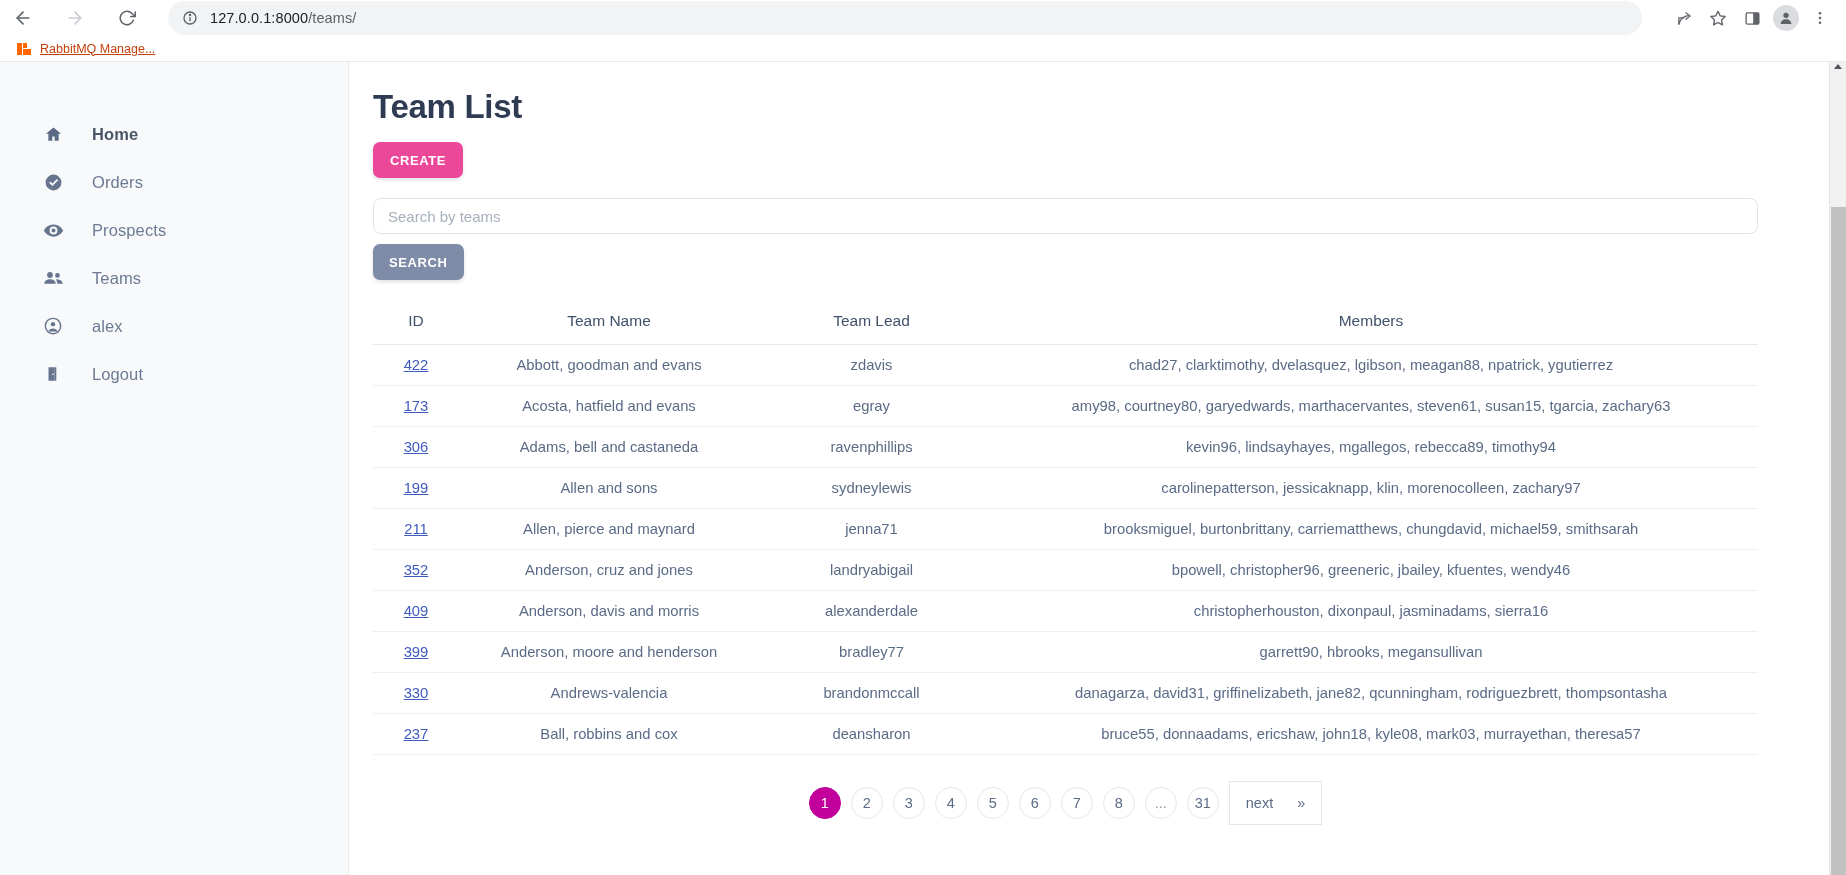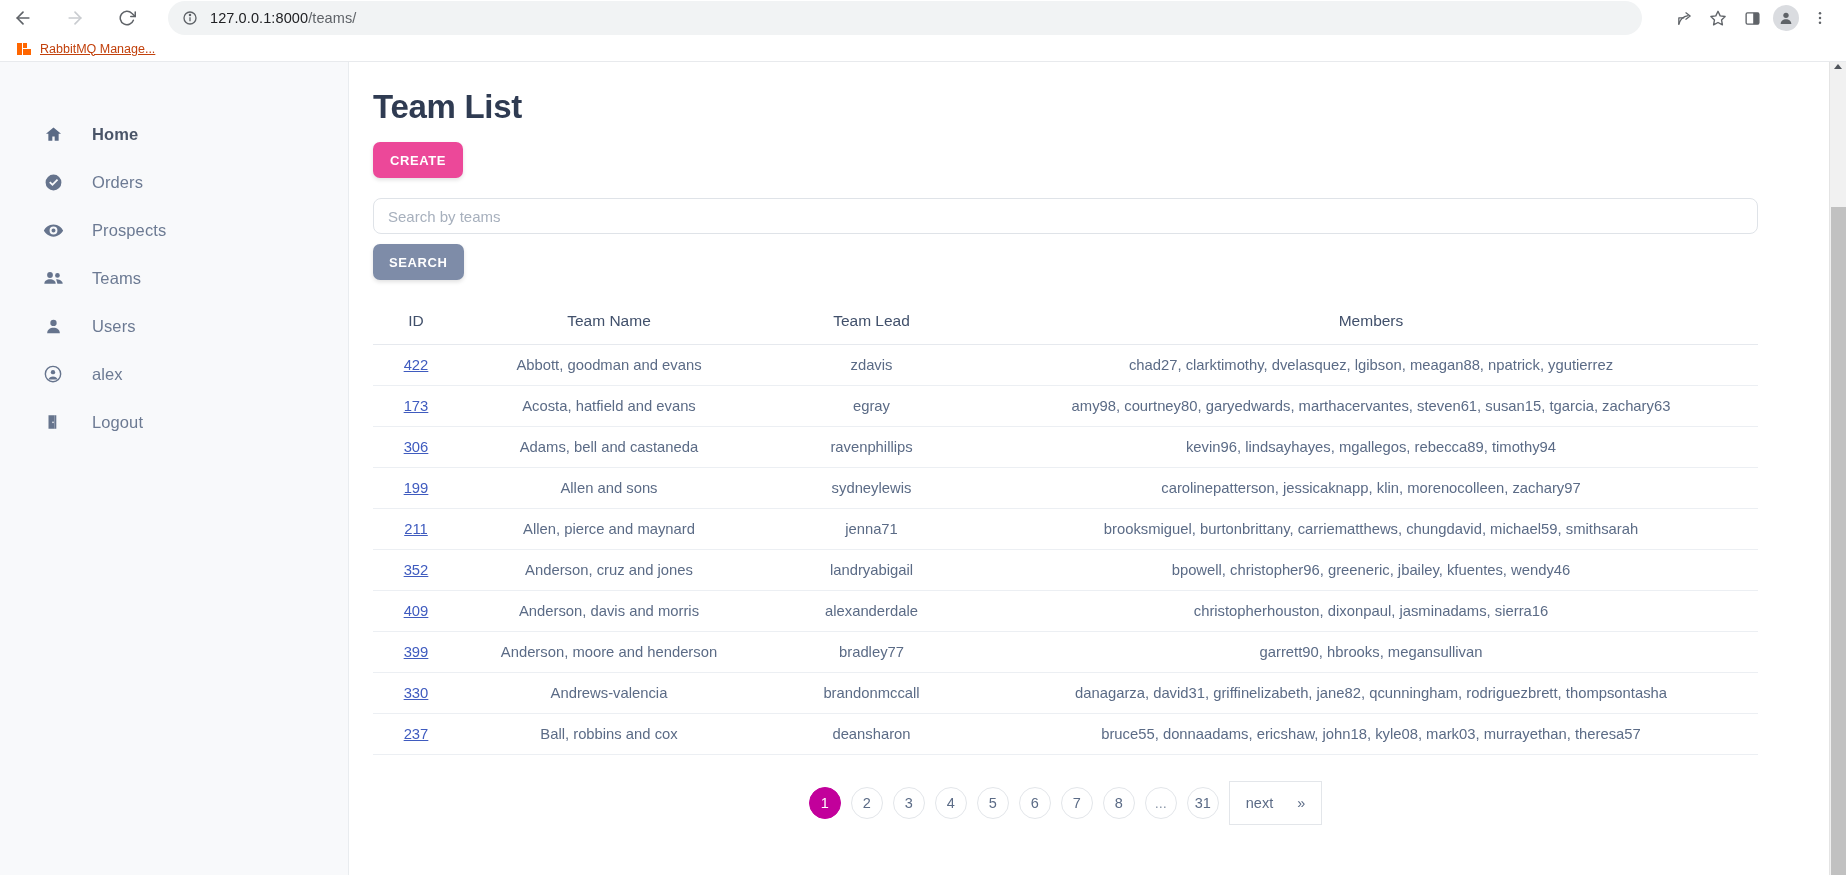--- a/index.html
+++ b/index.html
@@ -287,29 +287,20 @@
         <svg width="21" height="21" viewBox="0 0 24 24" fill="currentColor">
             <circle cx="8" cy="8" r="3.3"></circle>
             <circle cx="16.5" cy="8.5" r="2.7"></circle>
             <path d="M1.5 18c0-3.3 2.9-5.2 6.5-5.2s6.5 1.9 6.5 5.2z"></path>
             <path d="M15 12.9c3.1.1 7.5 1.4 7.5 5.1h-6z"></path>
           </svg>
       </span>
       <span class="side-label">Teams</span>
     </div>
 
-    <div class="side-item">
-      <span class="side-ic">
-        <svg width="19" height="19" viewBox="0 0 24 24" fill="currentColor">
-            <circle cx="12" cy="7.5" r="4"></circle>
-            <path d="M4 20.5c0-4.3 3.6-6.8 8-6.8s8 2.5 8 6.8z"></path>
-          </svg>
-      </span>
-      <span class="side-label">Users</span>
-    </div>
 
     <div class="side-item">
       <span class="side-ic">
         <svg width="20" height="20" viewBox="0 0 24 24" fill="none" stroke="currentColor" stroke-width="1.7">
             <circle cx="12" cy="12" r="9.2"></circle>
             <circle cx="12" cy="9.8" r="2.6" fill="currentColor" stroke="none"></circle>
             <path d="M6.4 18.6c.9-2.6 3-3.7 5.6-3.7s4.7 1.1 5.6 3.7" fill="currentColor" stroke="none"></path>
           </svg>
       </span>
       <span class="side-label">alex</span>

